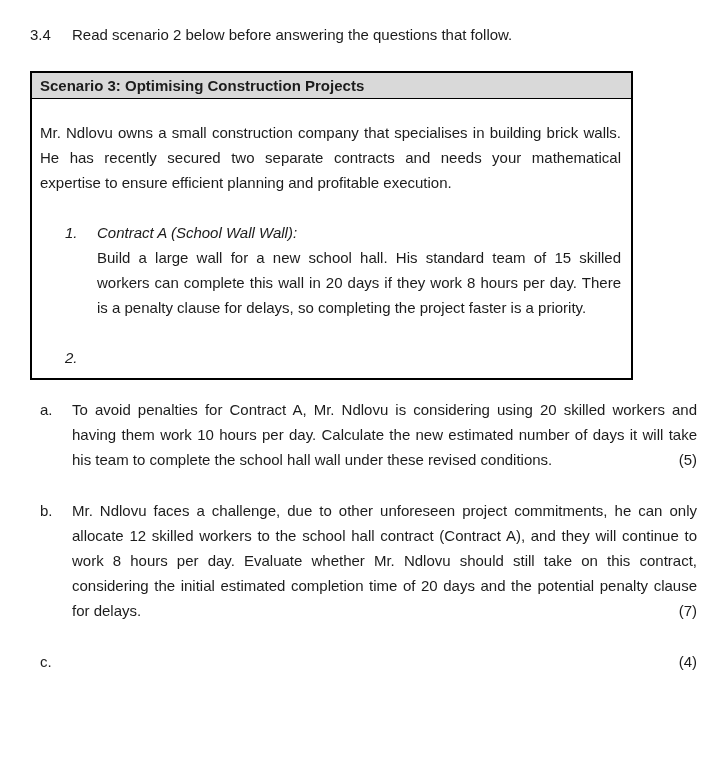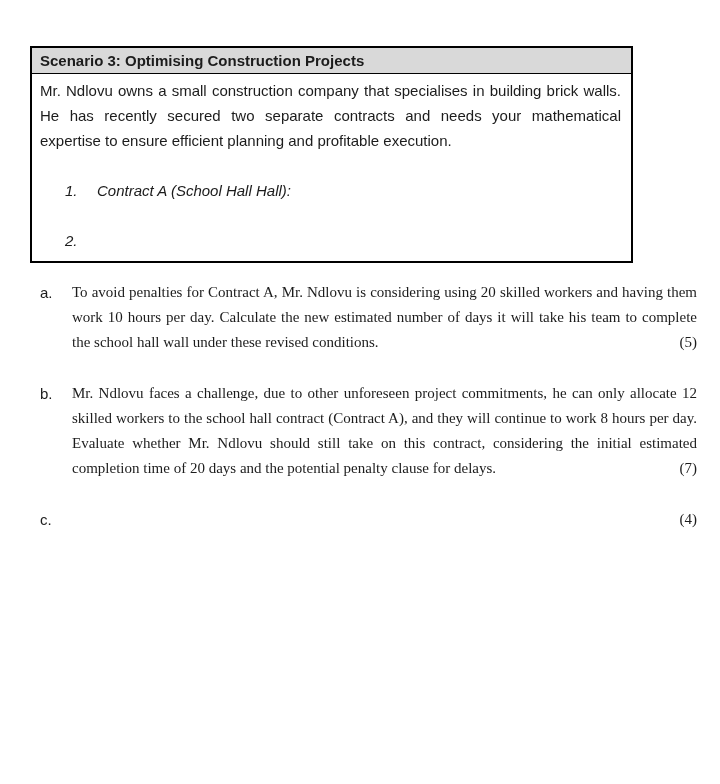--- a/index.html
+++ b/index.html
@@ -38,21 +38,21 @@
     width: 603px;
   }
   .scenario-header {
     background: #d9d9d9;
     border-bottom: 1px solid #000000;
     font-weight: bold;
     padding: 1px 8px;
     line-height: 23px;
   }
   .scenario-body {
-    padding: 4px 10px 8px 8px;
+    padding: 21px 10px 8px 8px;
   }
   .scenario-intro {
     text-align: justify;
   }
   .scenario-item {
     display: flex;
     margin-top: 25px;
   }
   .item-num {
     flex: 0 0 32px;
@@ -76,43 +76,47 @@
     margin-bottom: 26px;
   }
   .q-letter {
     flex: 0 0 32px;
     margin-left: 10px;
   }
   .q-body {
     flex: 1;
     position: relative;
     text-align: justify;
-    font-family: Liberation Serif, serif;
   }
   .q-marks {
     position: absolute;
     right: 0;
     bottom: 0;
   }
 </style>
 </head>
 <body>
 
 <div class="page">
 
+  <div class="intro-row">
+    <span class="intro-num">3.4</span>
+    <span class="intro-text">Read scenario 2 below before answering the questions that follow.</span>
+  </div>
 
   <div class="scenario-box">
     <div class="scenario-header">Scenario 3: Optimising Construction Projects</div>
     <div class="scenario-body">
       <div class="scenario-intro">Mr. Ndlovu owns a small construction company that specialises in building brick walls. He has recently secured two separate contracts and needs your mathematical expertise to ensure efficient planning and profitable execution.</div>
 
       <div class="scenario-item">
         <span class="item-num">1.</span>
         <div class="item-content">
-          <div class="item-title">Contract A (School Hall Hall):</div>
+          <div class="item-title">Contract A (School Wall Wall):</div>
+          <div class="item-body">Build a large wall for a new school hall. His standard team of 15 skilled workers can complete this wall in 20 days if they work 8 hours per day. There is a penalty clause for delays, so completing the project faster is a priority.</div>
         </div>
       </div>
 
       <div class="scenario-item">
         <span class="item-num">2.</span>
         <div class="item-content">
         </div>
       </div>
     </div>
   </div>

